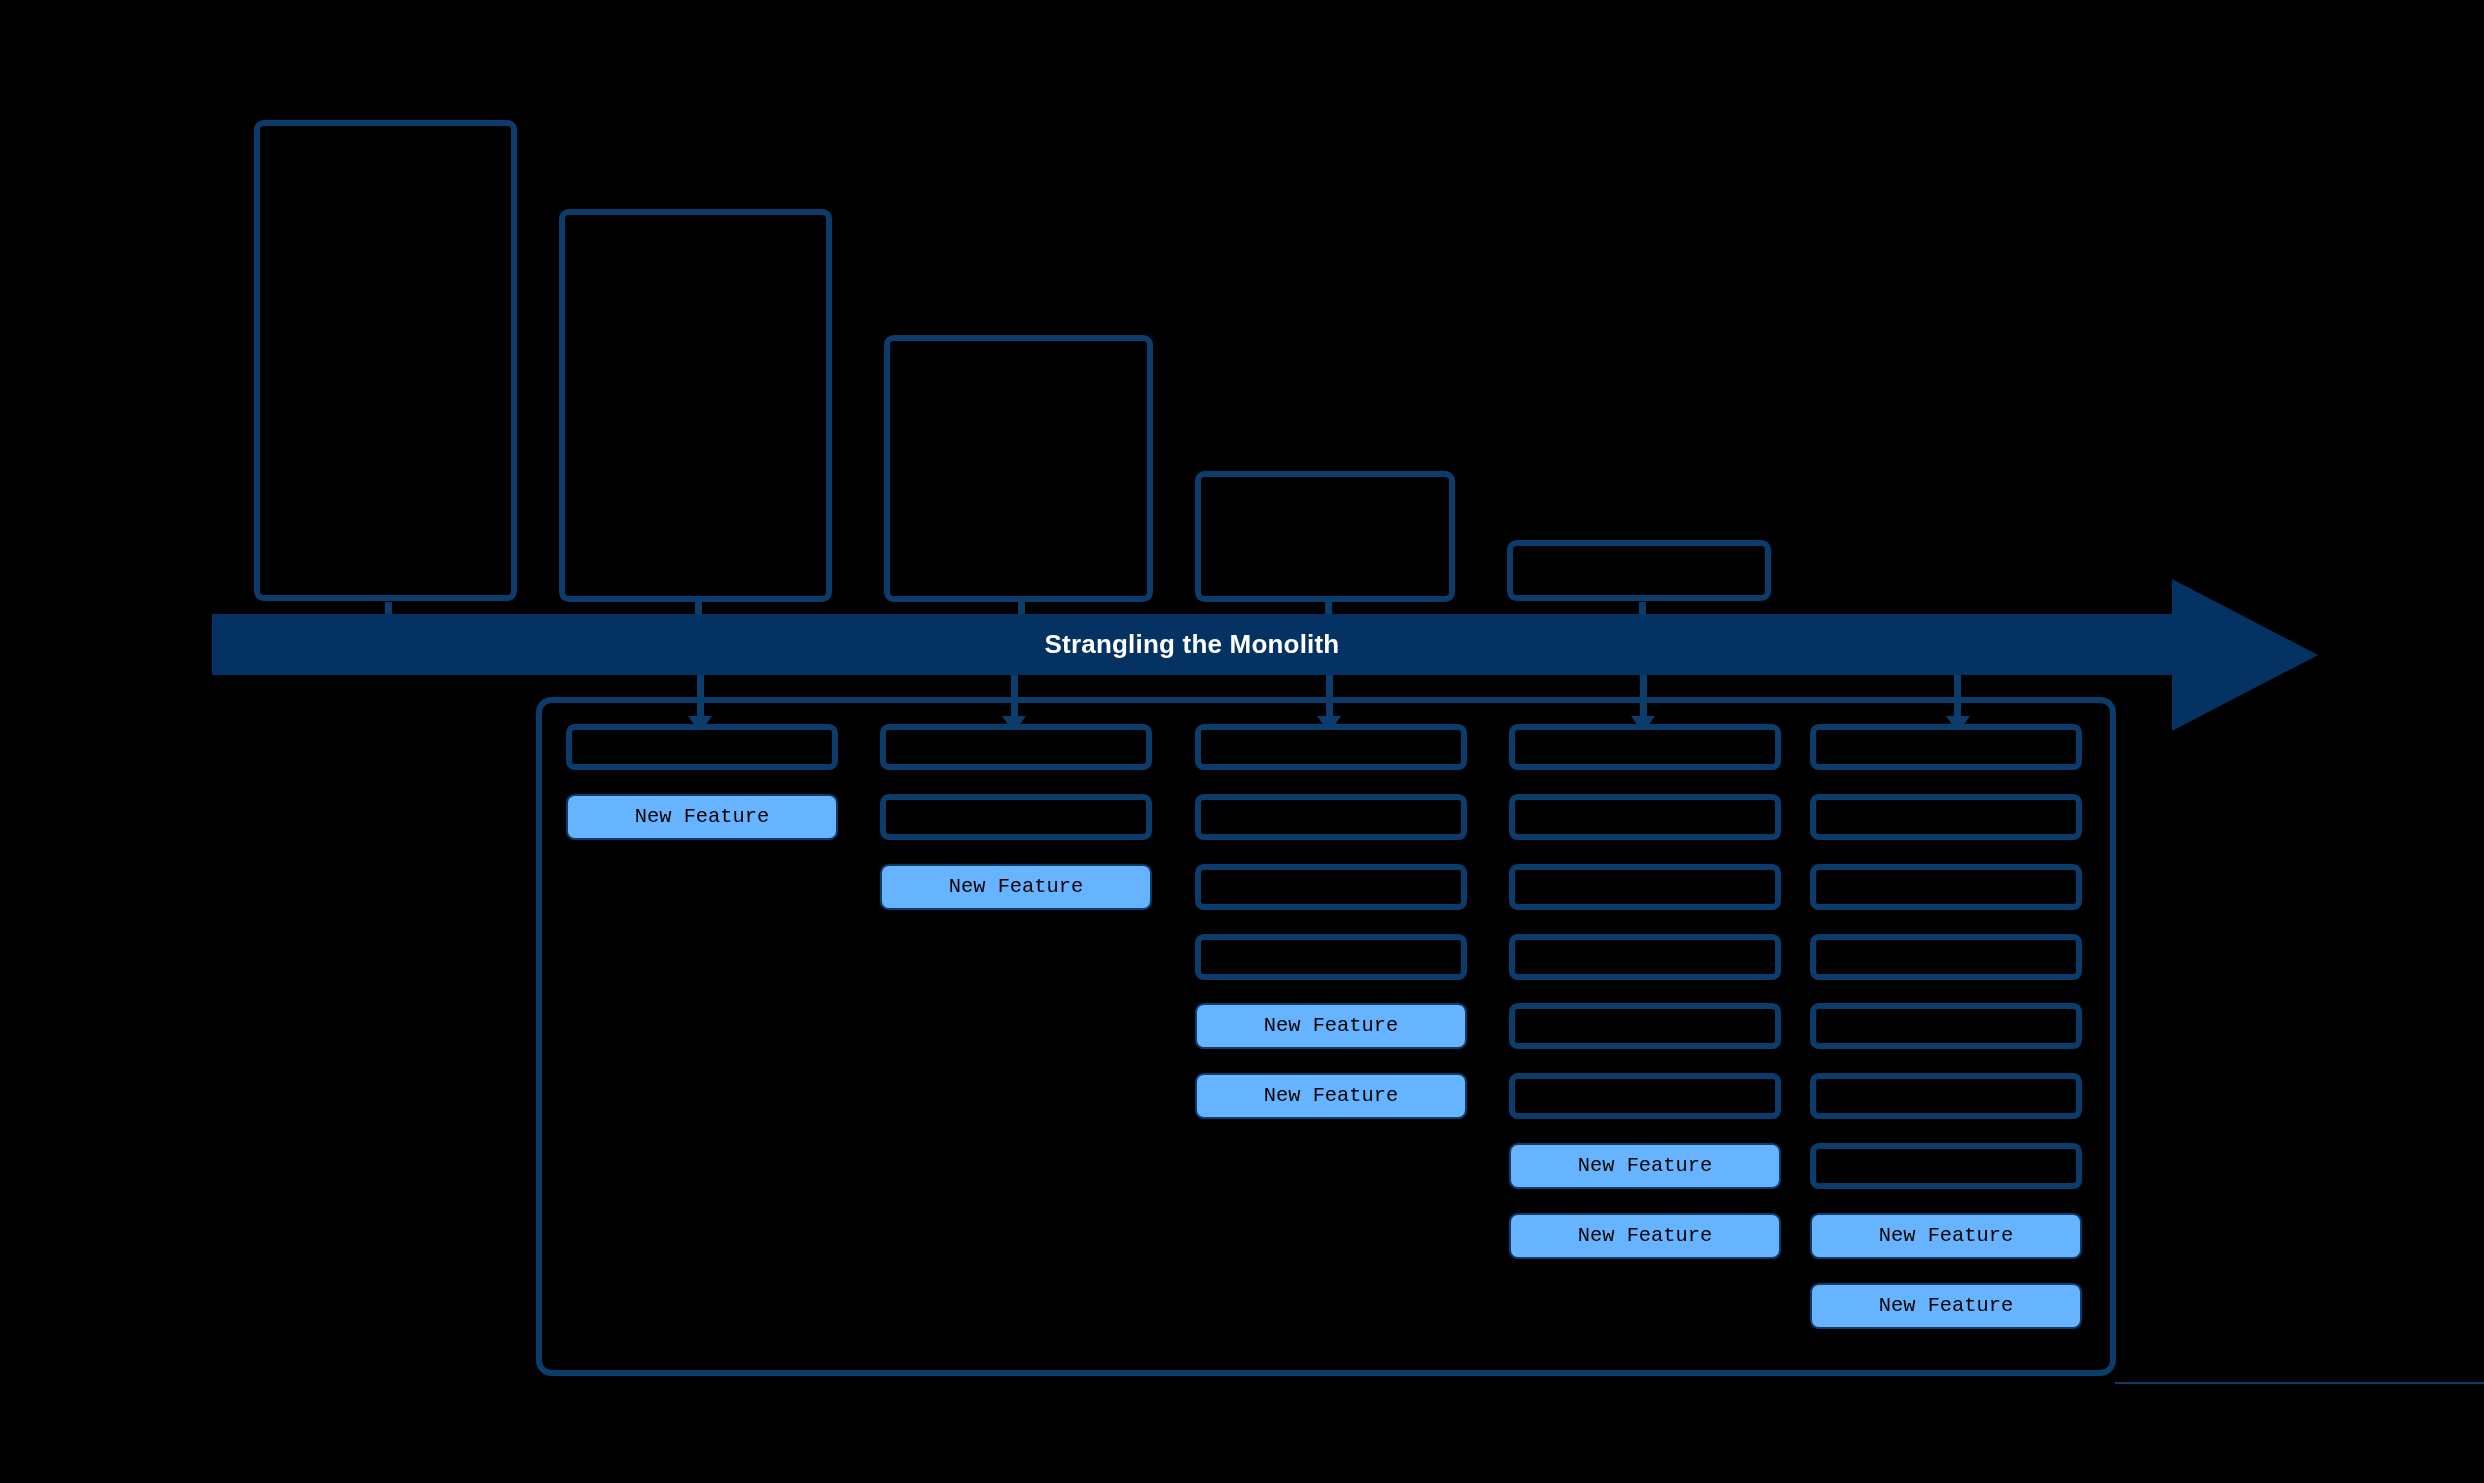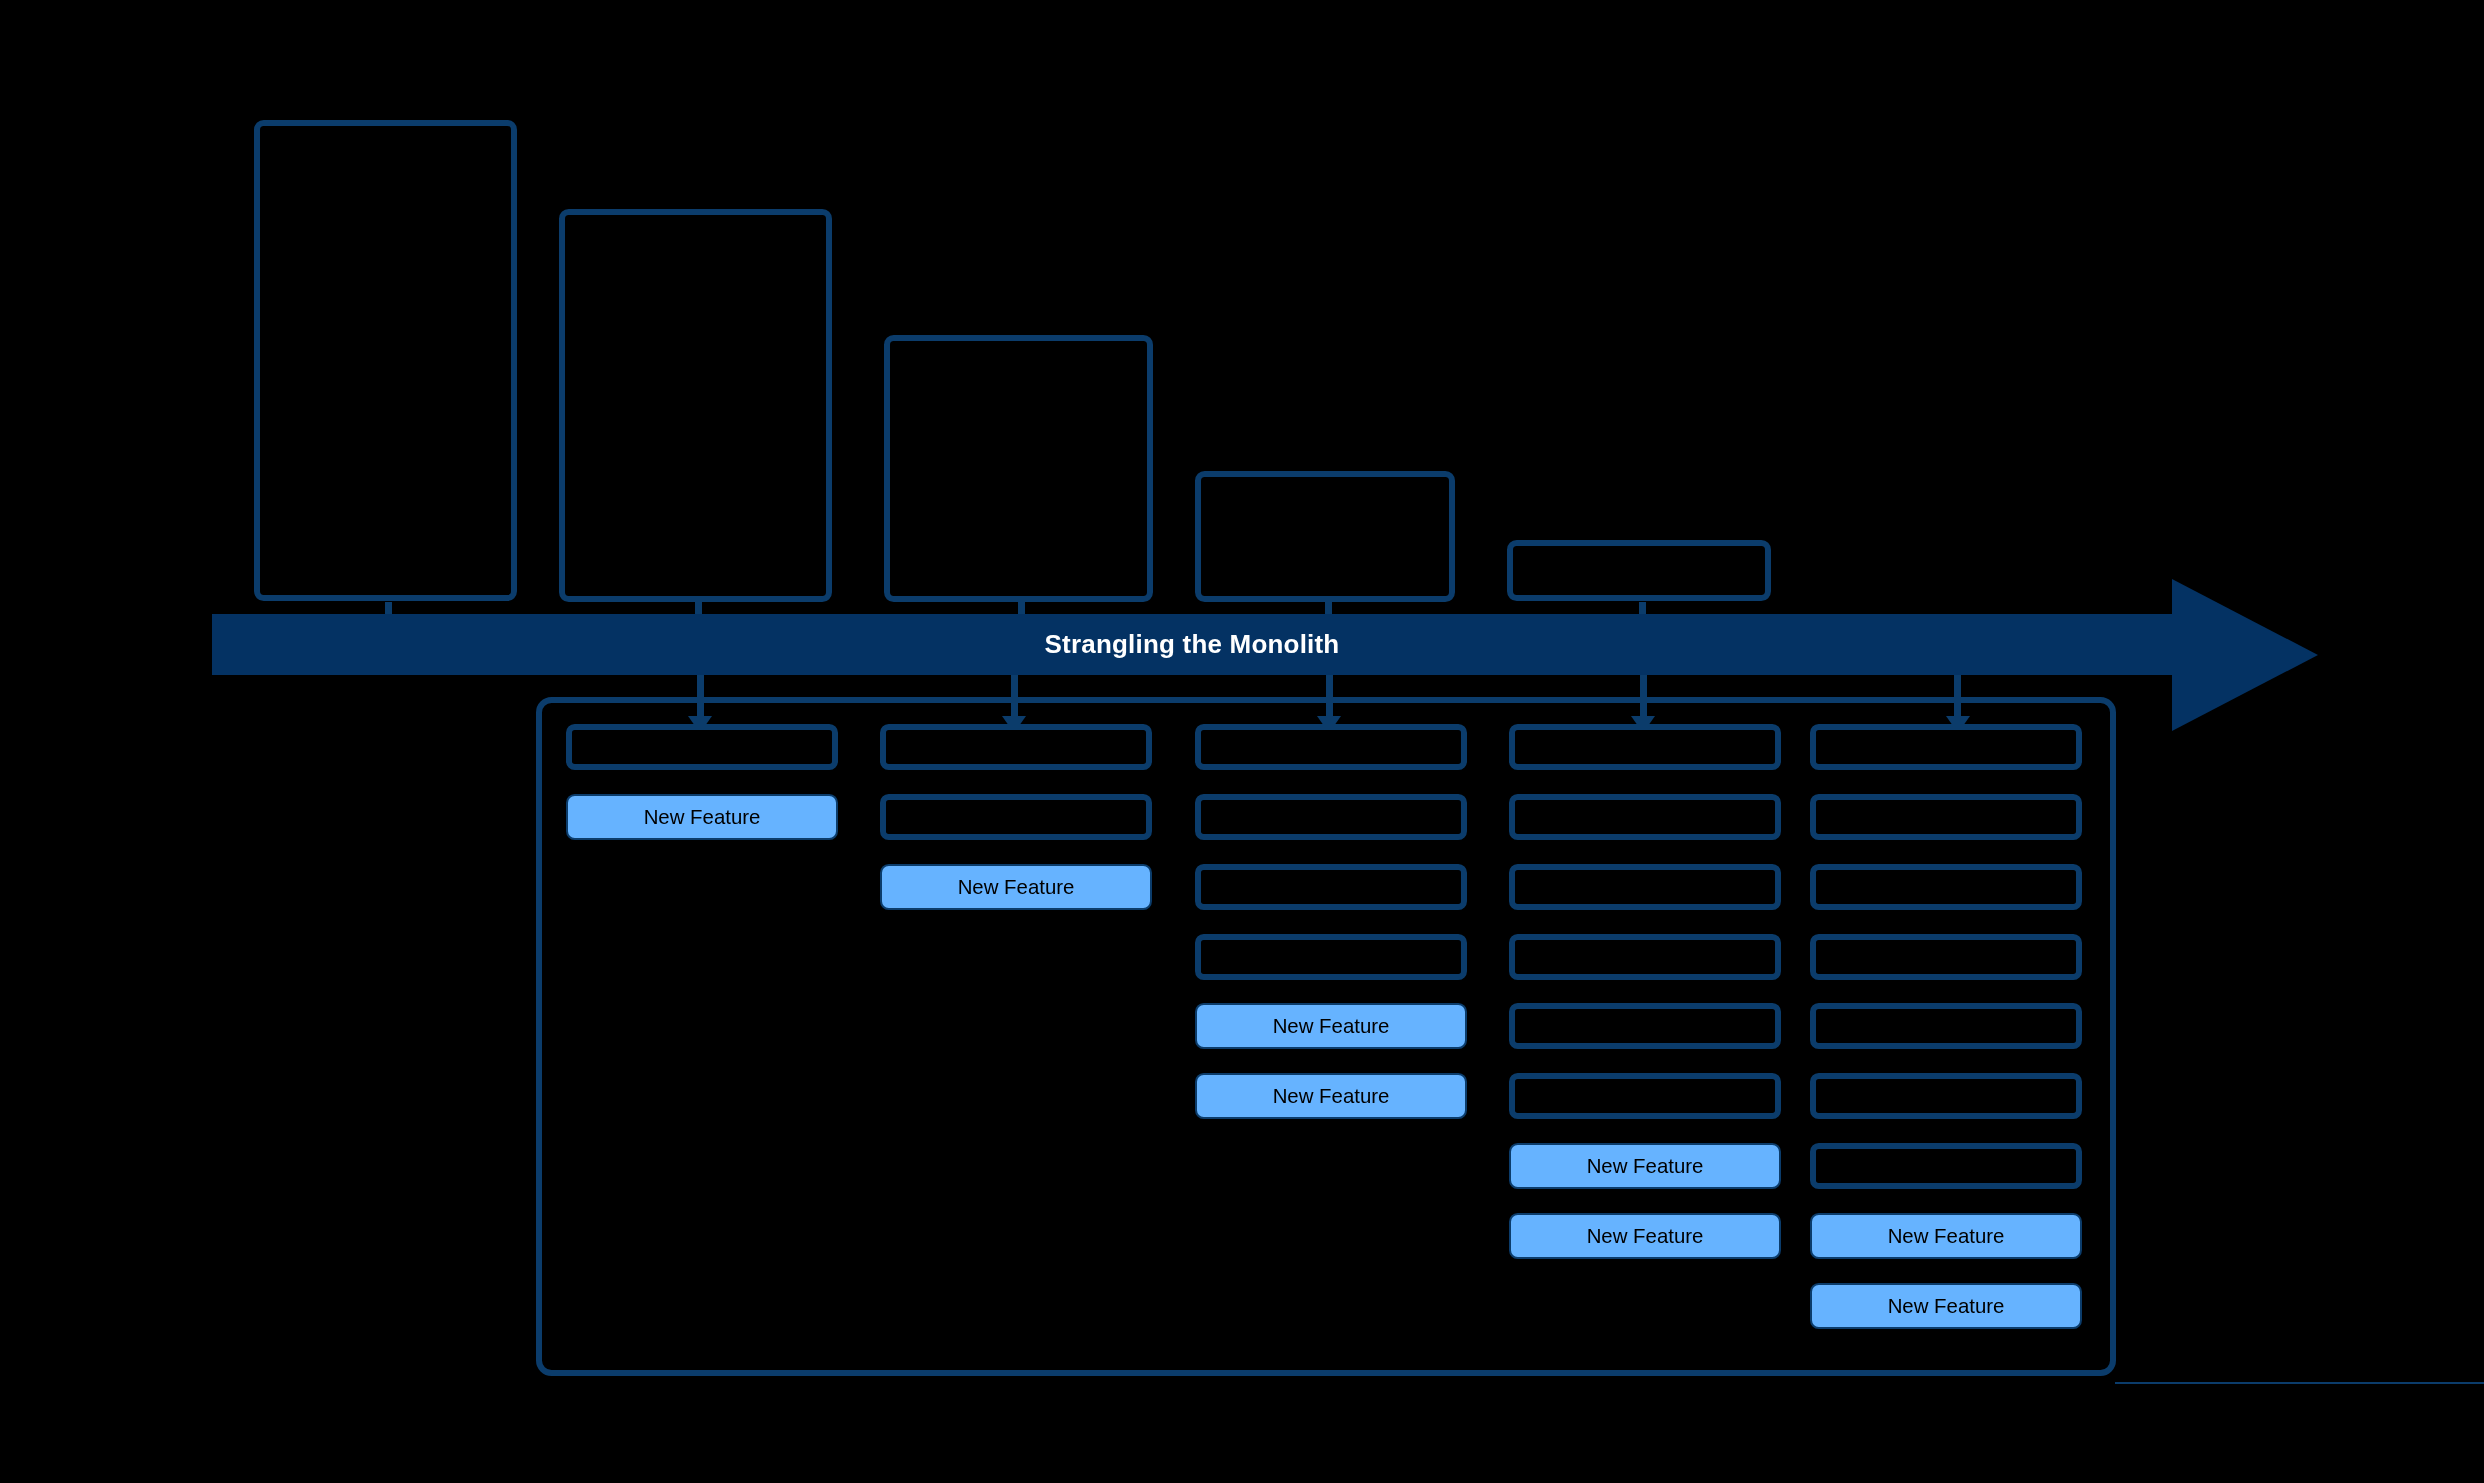--- a/index.html
+++ b/index.html
@@ -75,20 +75,21 @@
     border: 6.8px solid #0b3c6b;
     border-radius: 15.5px;
     background: transparent;
   }
 
   
   .svc-col {
     position: absolute;
     top: 0;
     width: 272px;
+    font-family: Liberation Mono, monospace;
   }
   .cell {
     position: absolute;
     box-sizing: border-box;
     left: 0;
     width: 272px;
     height: 46px;
     border: 6.8px solid #0b3c6b;
     border-radius: 8.7px;
     background: #000000;

